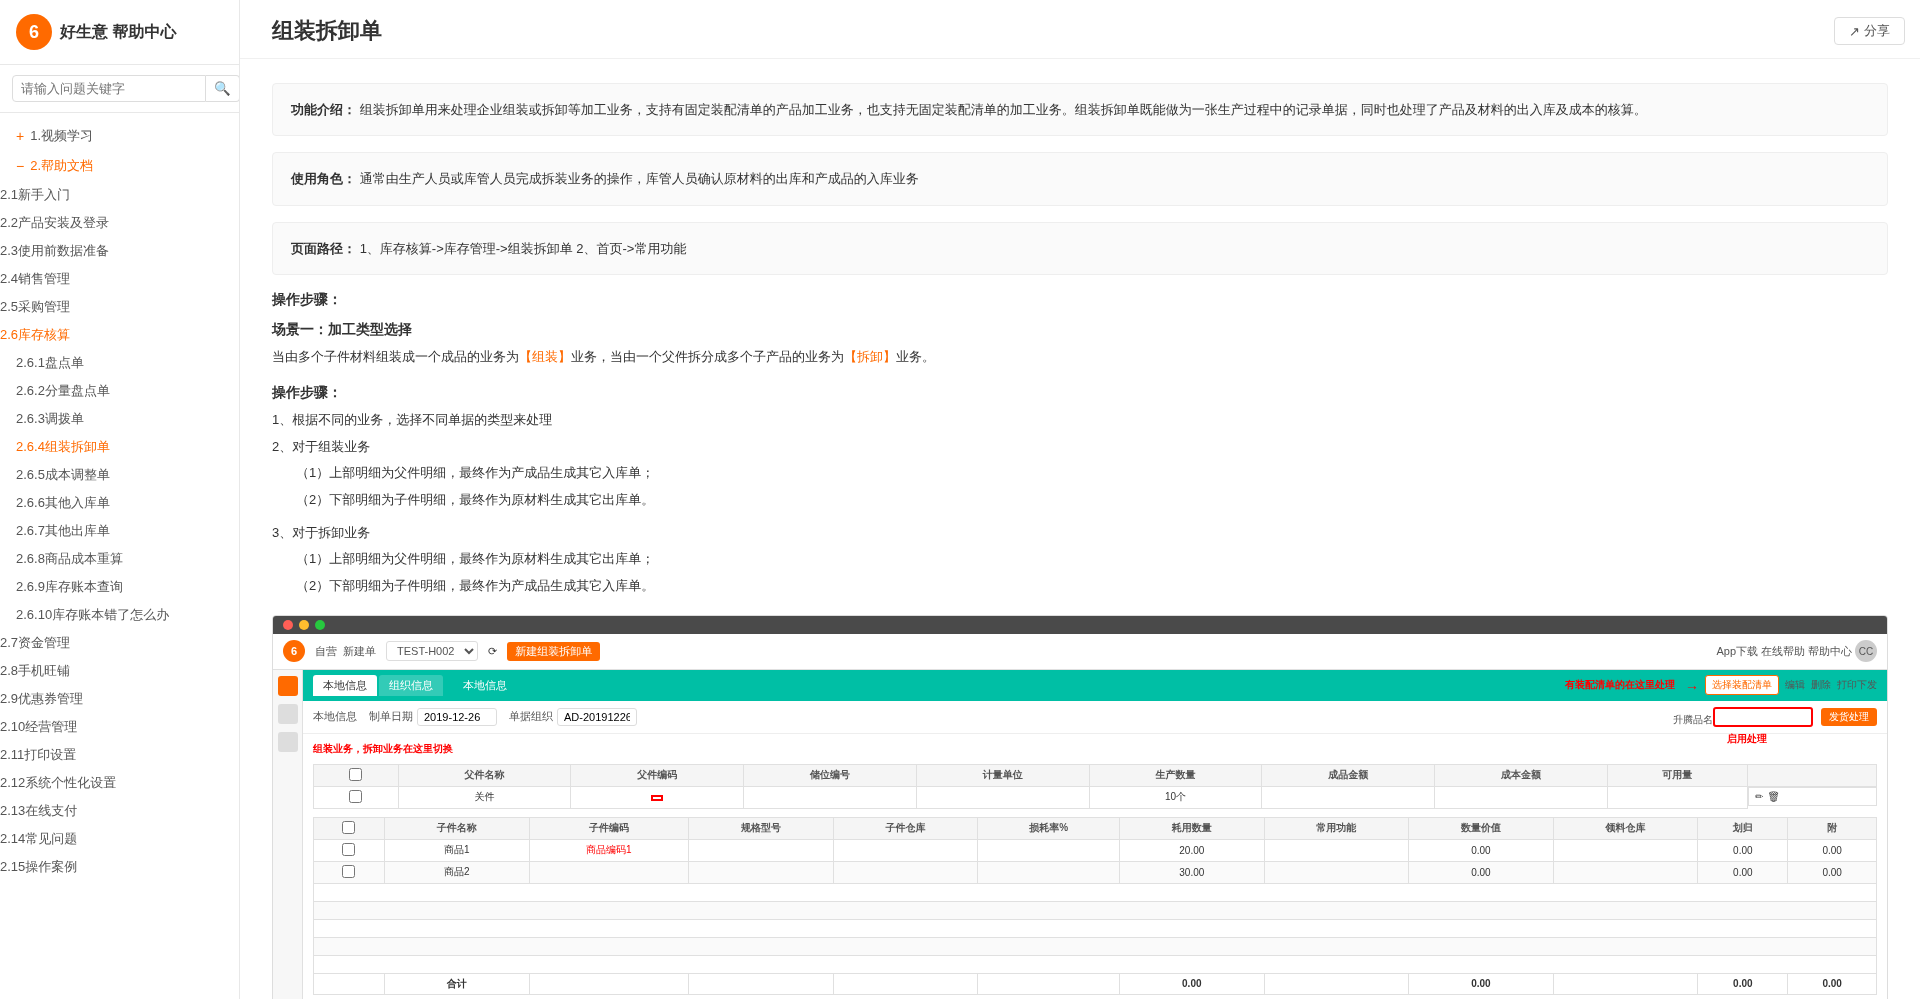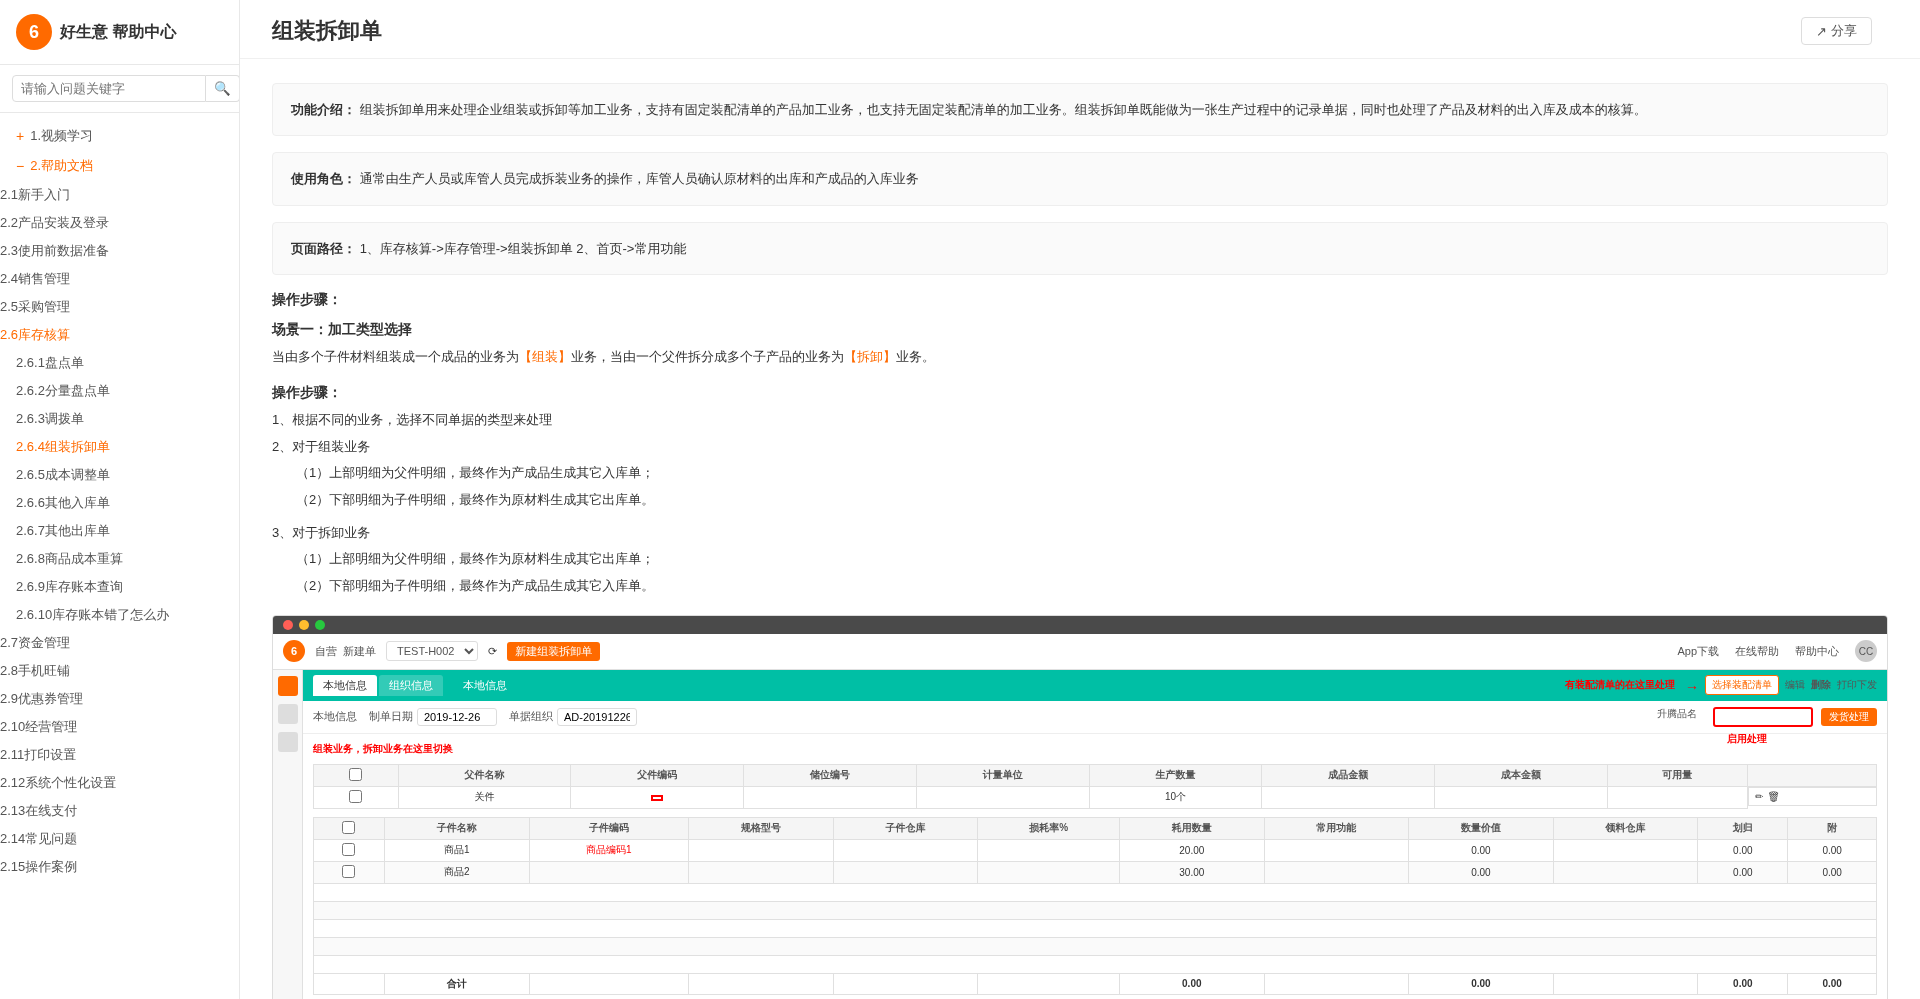--- a/index.html
+++ b/index.html
@@ -56,21 +56,21 @@
     .nav-sub-item.active { color: #ff6a00; }
 
     
     .main {
       flex: 1;
       overflow-y: auto;
       background: #fff;
     }
     .main-header {
       display: flex; align-items: center; justify-content: space-between;
-      padding: 16px 48px 12px 32px;
+      padding: 16px 15px 12px 32px;
       border-bottom: 1px solid #f0f0f0;
     }
     .main-header h1 { font-size: 22px; font-weight: bold; color: #333; }
     .share-btn {
       display: flex; align-items: center; gap: 4px;
       border: 1px solid #ddd; border-radius: 4px; padding: 4px 14px;
       cursor: pointer; font-size: 13px; color: #555; background: #fff;
     }
     .content-area { padding: 24px 32px; }
     .info-block {
@@ -111,21 +111,21 @@
     }
     .mock-topbar {
       background: #fff;
       border-bottom: 1px solid #e0e0e0;
       display: flex; align-items: center;
       padding: 4px 10px; gap: 10px; height: 36px;
     }
     .mock-logo { width: 22px; height: 22px; background: #ff6a00; border-radius: 50%; display:flex; align-items:center; justify-content:center; color:#fff; font-size:11px; font-weight:bold; }
     .mock-select { border: 1px solid #ddd; border-radius: 3px; padding: 2px 6px; font-size: 11px; color: #555; background: #fff; }
     .mock-tag { background: #ff6a00; color: #fff; border-radius: 3px; padding: 2px 8px; font-size: 11px; }
-    .mock-topbar-right { margin-left: auto; display: flex; gap: 16px; align-items: center; font-size: 11px; color: #555; }
+    .mock-topbar-right { margin-left: auto; display: flex; gap: 3px; align-items: center; font-size: 11px; color: #555; }
     .mock-left-icons {
       width: 30px; background: #f7f7f7; border-right: 1px solid #e0e0e0;
       display: flex; flex-direction: column; align-items: center; padding-top: 6px; gap: 8px;
     }
     .mock-icon-btn { width: 20px; height: 20px; background: #ddd; border-radius: 3px; }
 
     .mock-form-bar {
       background: #00bfa5;
       display: flex; align-items: center;
       padding: 5px 10px; gap: 10px; color: #fff; font-size: 11px;
@@ -316,39 +316,39 @@
                 <span class="mock-tab mock-tab-active">本地信息</span>
                 <span class="mock-tab mock-tab-inactive">组织信息</span>
               </div>
               <span style="margin-left:10px;font-size:11px;">本地信息</span>
               <div style="margin-left:auto;display:flex;gap:6px;align-items:center;">
 
                 <span style="color:#f00;font-size:10px;font-weight:bold;margin-right:4px;">有装配清单的在这里处理</span>
                 <span style="color:#f00;font-size:14px;">→</span>
                 <button class="mock-button-outline" style="font-size:10px;padding:2px 6px;">选择装配清单</button>
                 <span style="font-size:10px;color:#555;">编辑</span>
-                <span style="font-size:10px;color:#555;font-weight:bold;">删除</span>
+                <span style="font-size:10px;color:#555;">删除</span>
                 <span style="font-size:10px;color:#555;">打印下发</span>
               </div>
             </div>
 
             <div class="mock-form-fields">
               <div class="mock-field">
                 <span style="font-size:11px;color:#555;">本地信息</span>
               </div>
               <div class="mock-field">
                 <span style="font-size:11px;color:#555;">制单日期</span>
                 <input class="mock-input" type="text" value="2019-12-26" style="">
               </div>
               <div class="mock-field">
                 <span style="font-size:11px;color:#555;">单据组织</span>
                 <input class="mock-input" type="text" value="AD-20191226-001" style="">
               </div>
               <div style="margin-left:auto;display:flex;align-items:center;gap:8px;">
-                <div style="display:flex;align-items:flex-start;gap:16px;">
+                <div style="display:flex;align-items:flex-end;gap:0;">
                   <span style="font-size:10px;color:#555;">升腾品名</span>
                   <input class="mock-input red-border" type="text" style="width: 100px; border: 1px solid rgb(255, 0, 0);">
                 </div>
                 <button class="mock-button" style="font-size:10px;padding:2px 8px;">发货处理</button>
               </div>
             </div>
 
             <div style="display:flex;justify-content:flex-end;padding:2px 10px;position:relative;">
               <span style="color:#f00;font-size:10px;font-weight:bold;position:absolute;right:120px;top:-2px;">启用处理</span>
             </div>

